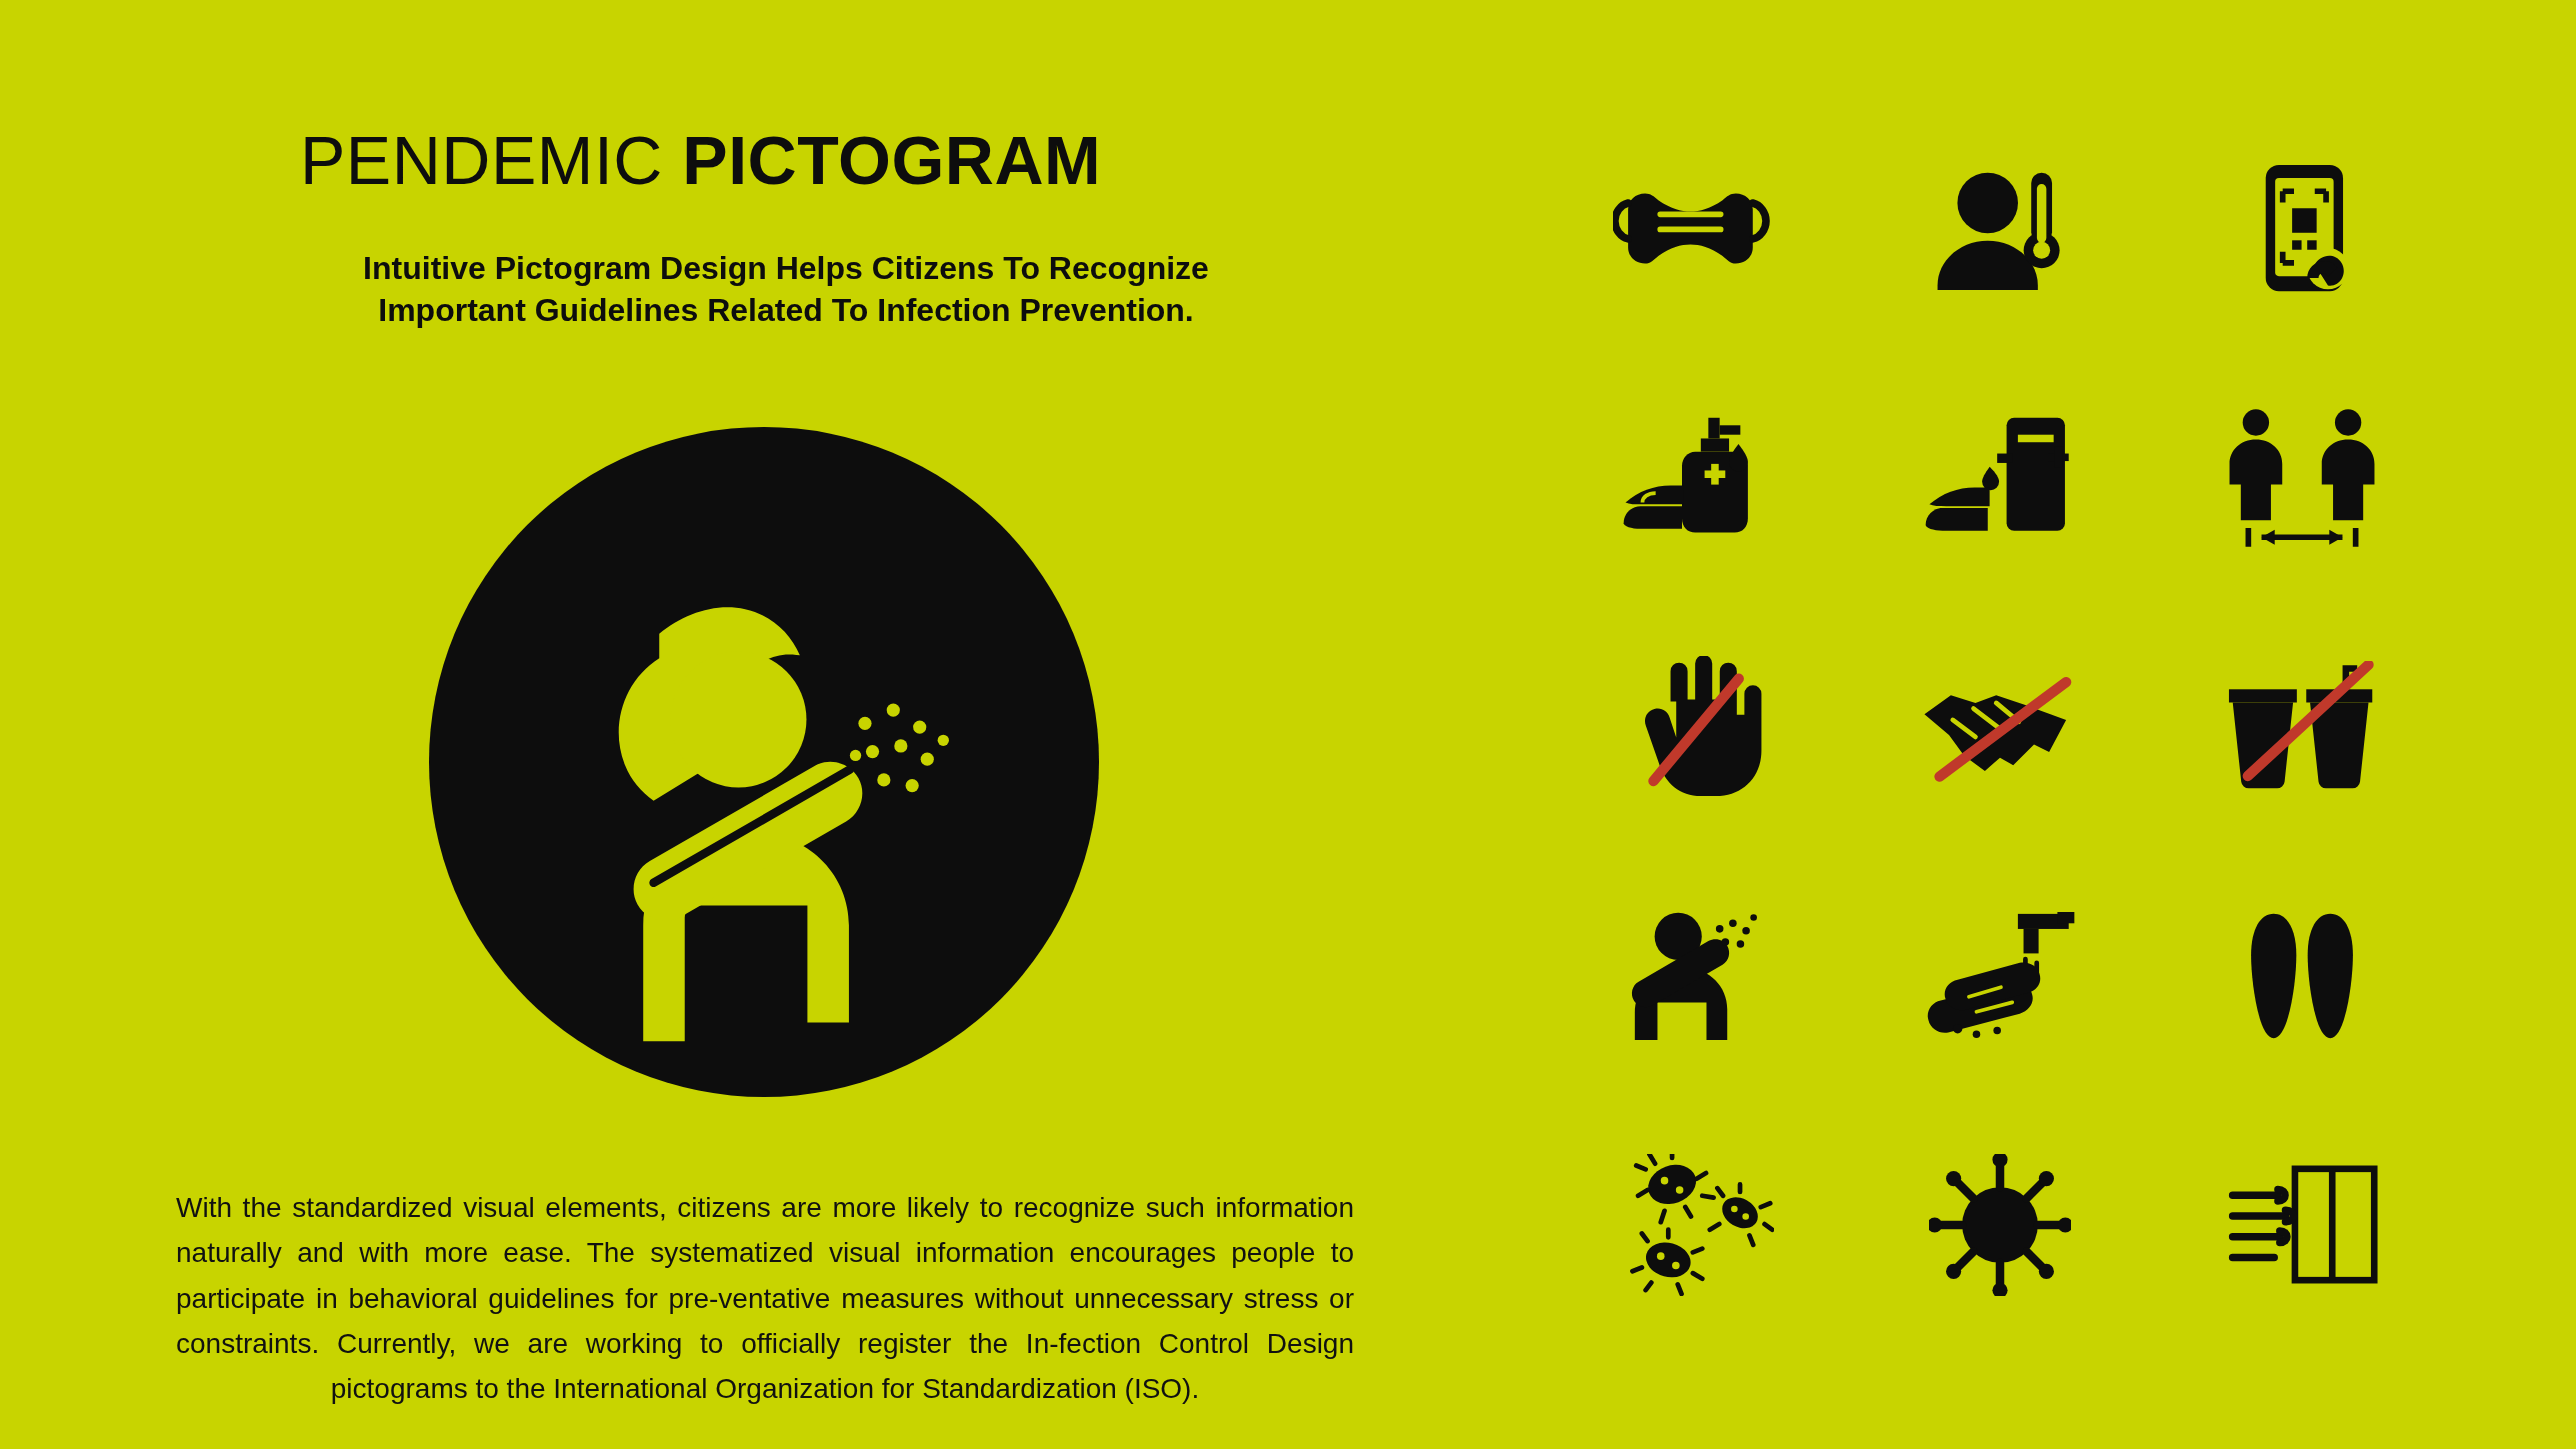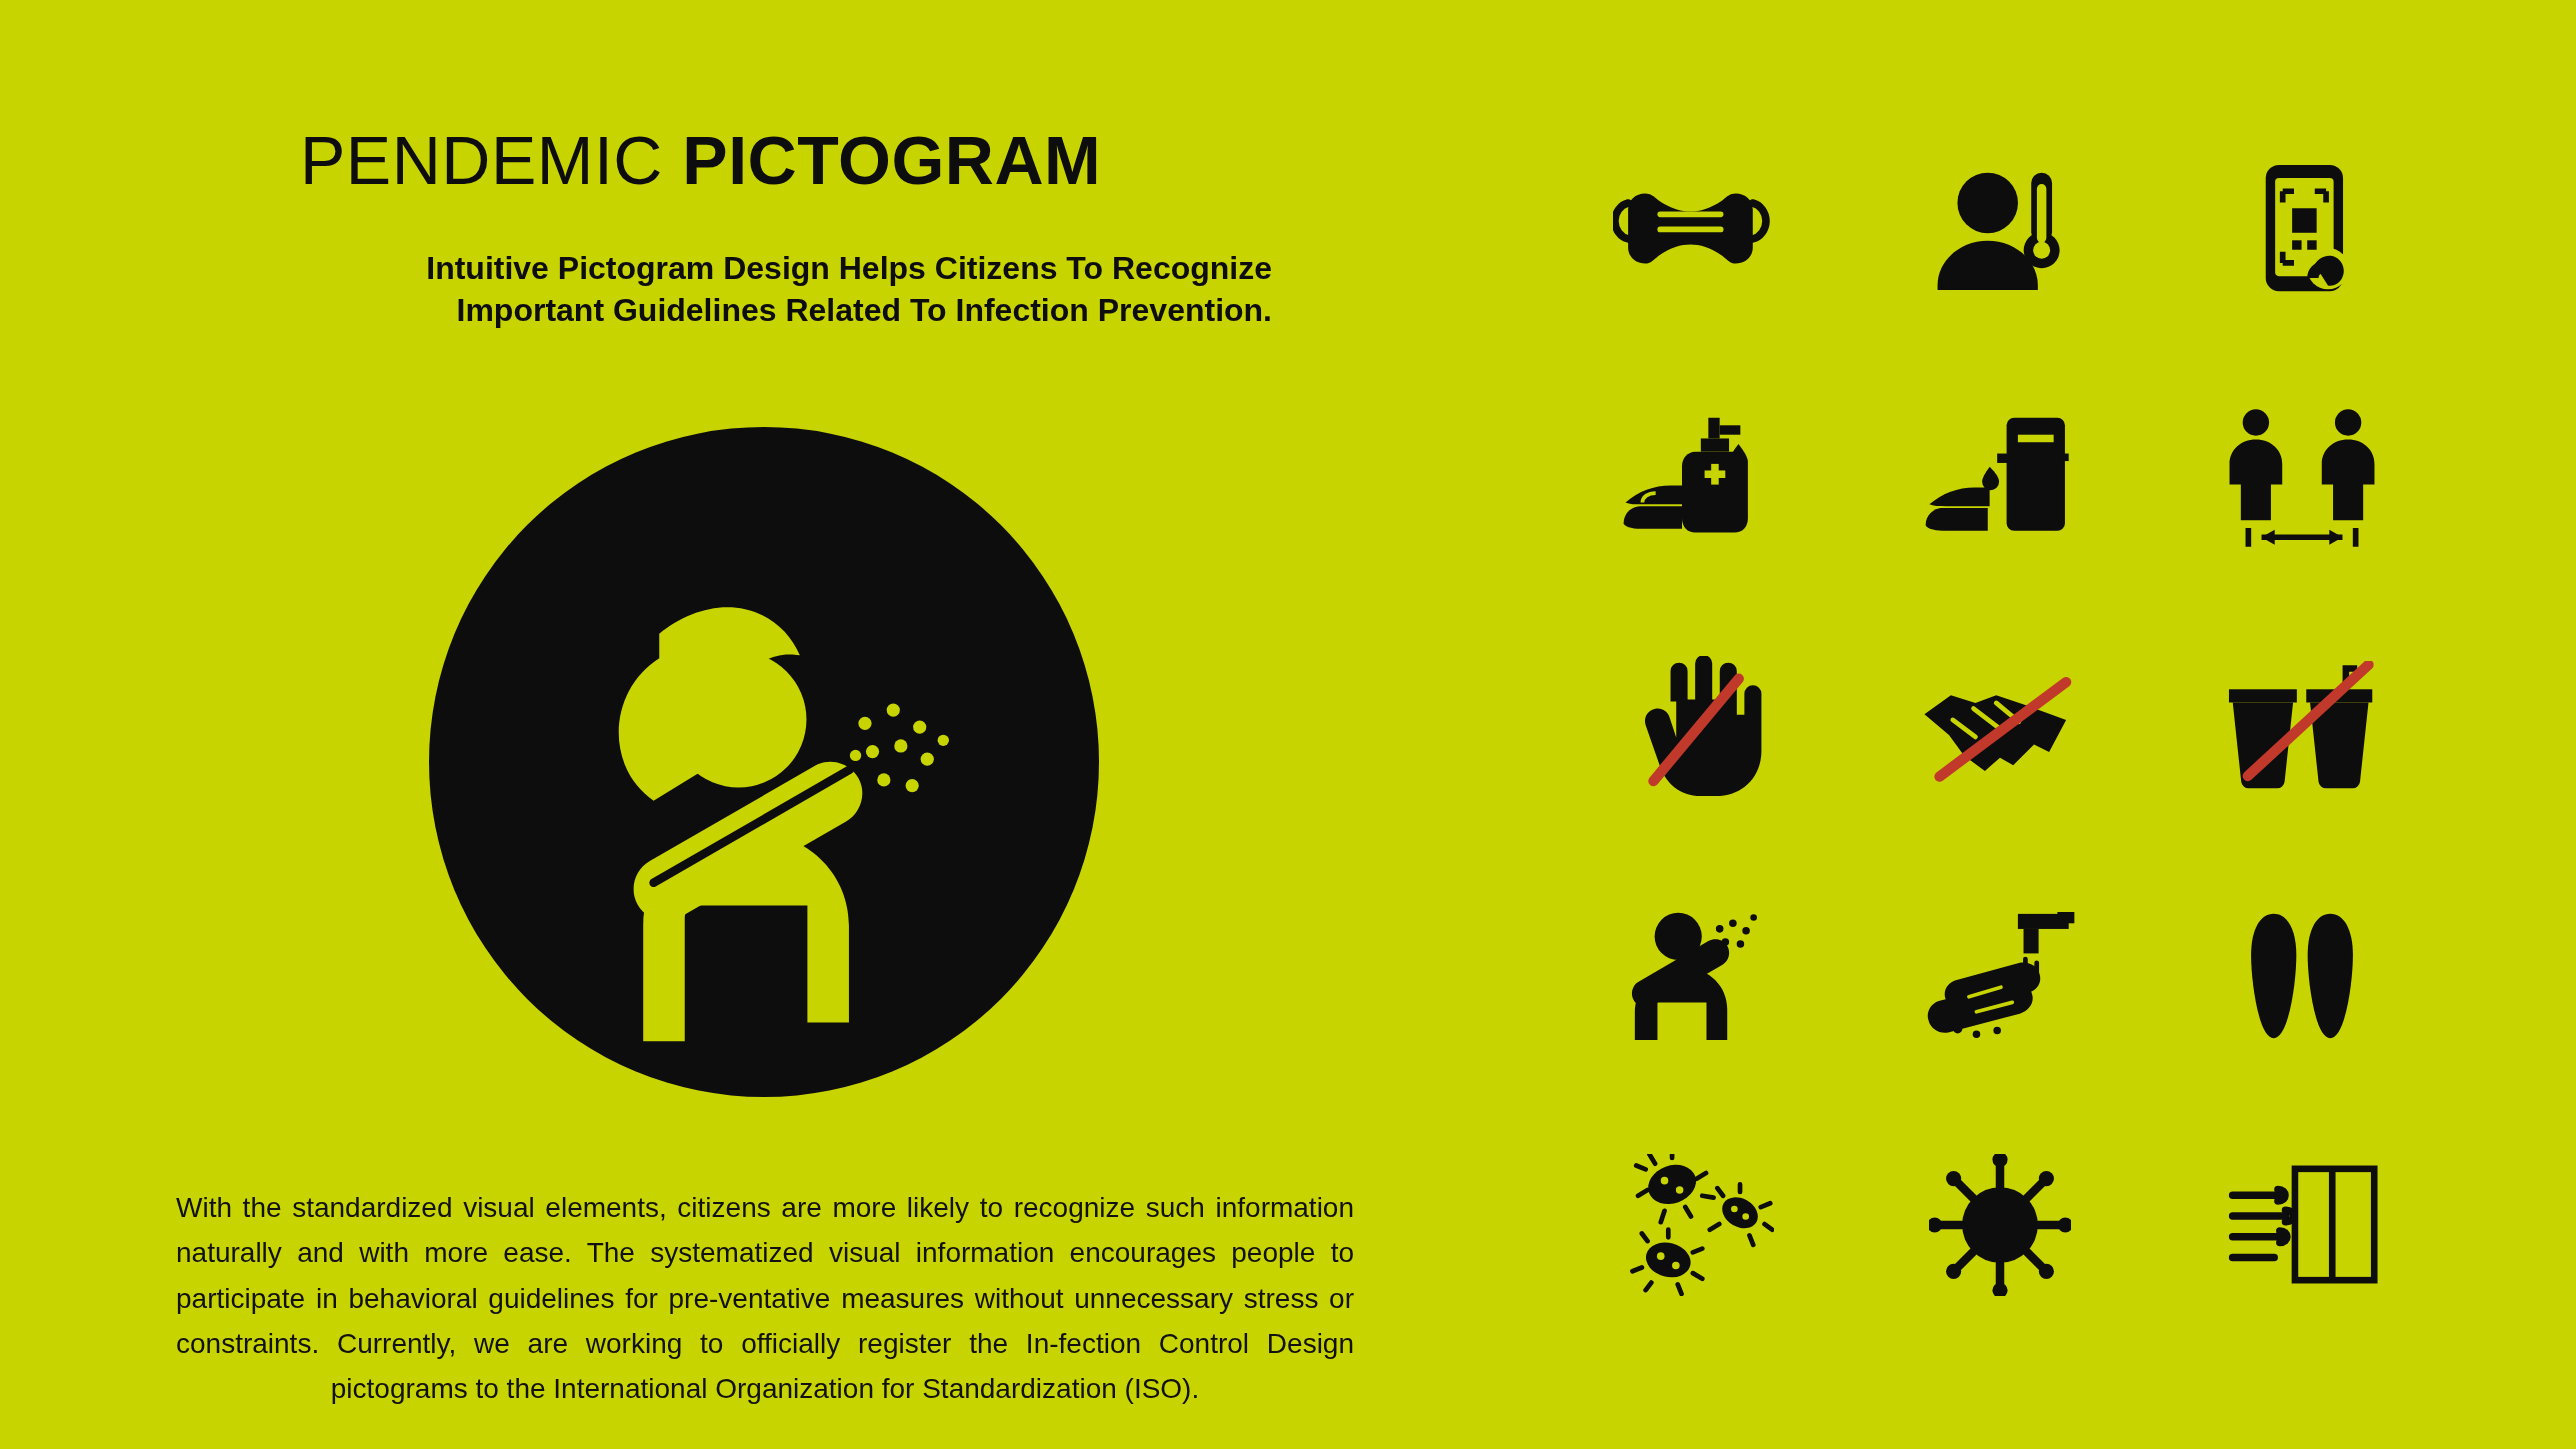--- a/index.html
+++ b/index.html
@@ -47,21 +47,21 @@
 
   .subtitle {
     position: absolute;
     left: 300px;
     top: 247px;
     width: 972px;
     font-size: 32px;
     font-weight: 700;
     line-height: 1.32;
     color: #0d0d0d;
-    text-align: right;
+    text-align: center;
     white-space: pre-line;
   }
 
   .hero {
     position: absolute;
     left: 429px;
     top: 427px;
     width: 670px;
     height: 670px;
   }

